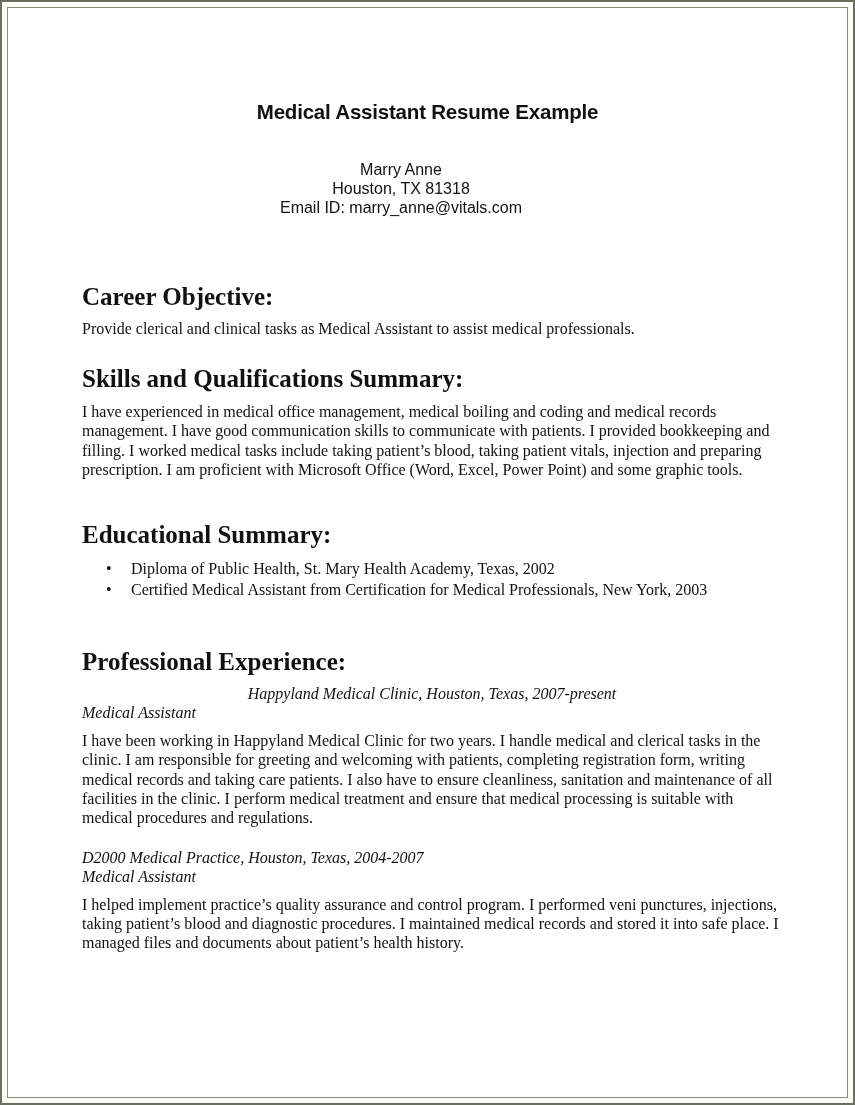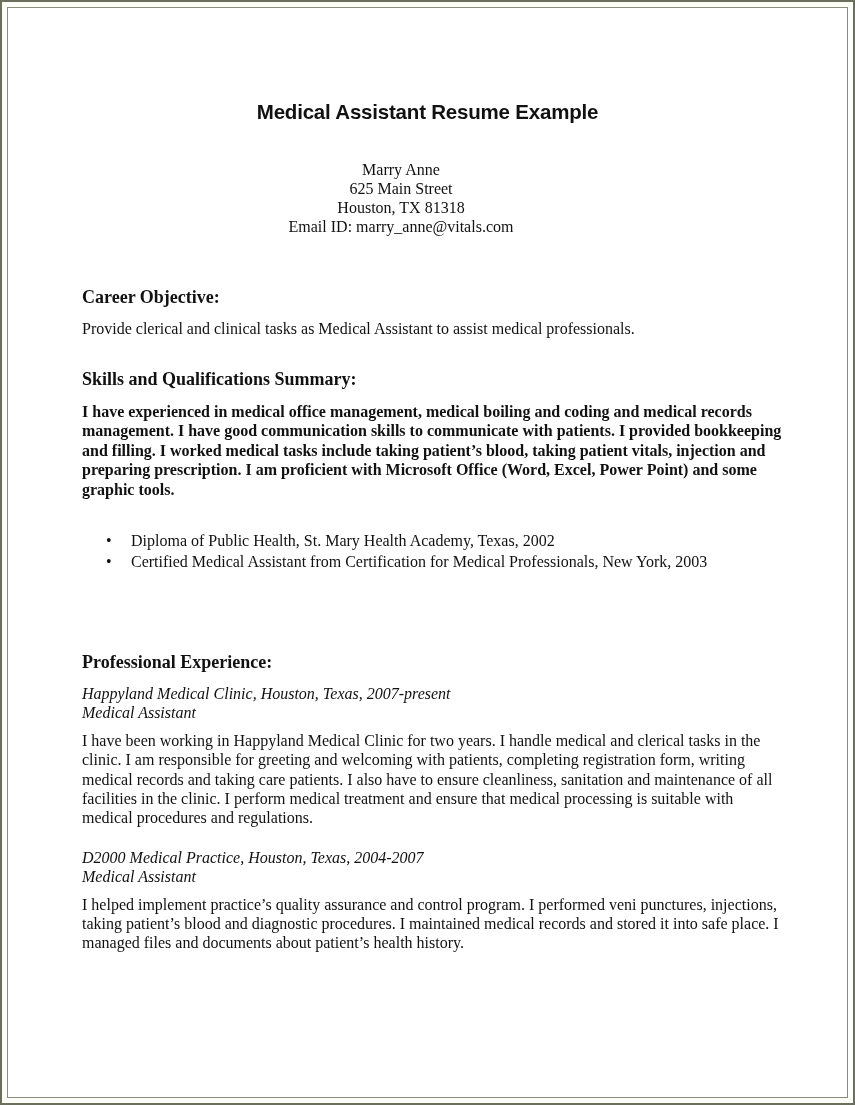--- a/index.html
+++ b/index.html
@@ -43,47 +43,47 @@
       font-weight: bold;
       font-size: 20.5px;
       letter-spacing: -0.2px;
       margin: 0;
     }
     .contact {
       position: absolute;
       left: 0; top: 160px;
       width: 802px;
       text-align: center;
-      font-family: Liberation Serif, serif;
+      font-family: Liberation Sans, sans-serif;
       font-size: 16px;
       line-height: 19px;
     }
     .contact div { margin: 0; }
     .section {
       position: absolute;
       left: 82px;
       width: 700px;
       font-family: "Liberation Serif", serif;
     }
     .section h2 {
       font-family: "Liberation Serif", serif;
       font-weight: bold;
-      font-size: 18px;
+      font-size: 25px;
       margin: 0;
       line-height: 28px;
     }
     .section p {
       margin: 0;
       font-size: 16px;
       line-height: 19.4px;
     }
     .sec-objective { top: 283px; }
     .sec-objective p { margin-top: 8px; }
     .sec-skills { top: 365px; }
-    .sec-skills p { margin-top: 9px; font-weight: bold; }
+    .sec-skills p { margin-top: 9px; }
     .sec-education { top: 521px; }
     .sec-education ul {
       list-style: none;
       margin: 9px 0 0 0;
       padding: 0 0 0 24px;
       font-size: 16px;
       line-height: 21px;
     }
     .sec-education li {
       position: relative;
@@ -92,54 +92,54 @@
     .sec-education li .bullet {
       position: absolute;
       left: 0; top: 0;
     }
     .sec-experience { top: 648px; }
     .job-header {
       font-style: italic;
       font-size: 16px;
       line-height: 19.4px;
     }
-    .job1-header { margin-top: 8px; }
+    .job1-header { margin-top: 8px; text-align: center; }
     .job1-desc { margin-top: 8px !important; }
     .job2-header { margin-top: 20px; }
     .job2-desc { margin-top: 8px !important; }
   </style>
 </head>
 <body>
 
 <div class="frame-outer">
   <div class="frame-inner"></div>
 </div>
 
 <div class="page">
 
   <h1 class="doc-title">Medical Assistant Resume Example</h1>
 
   <div class="contact">
     <div>Marry Anne</div>
-    <div>625 Main Street</div>
     <div>Houston, TX 81318</div>
     <div>Email ID: marry_anne@vitals.com</div>
   </div>
 
   <section class="section sec-objective">
     <h2>Career Objective:</h2>
     <p>Provide clerical and clinical tasks as Medical Assistant to assist medical professionals.</p>
   </section>
 
   <section class="section sec-skills">
     <h2>Skills and Qualifications Summary:</h2>
     <p>I have experienced in medical office management, medical boiling and coding and medical records management. I have good communication skills to communicate with patients. I provided bookkeeping and filling. I worked medical tasks include taking patient’s blood, taking patient vitals, injection and preparing prescription. I am proficient with Microsoft Office (Word, Excel, Power Point) and some graphic tools.</p>
   </section>
 
   <section class="section sec-education">
+    <h2>Educational Summary:</h2>
     <ul>
       <li>
         <span class="bullet">•</span>
         <span>Diploma of Public Health, St. Mary Health Academy, Texas, 2002</span>
       </li>
       <li>
         <span class="bullet">•</span>
         <span>Certified Medical Assistant from Certification for Medical Professionals, New York, 2003</span>
       </li>
     </ul>

